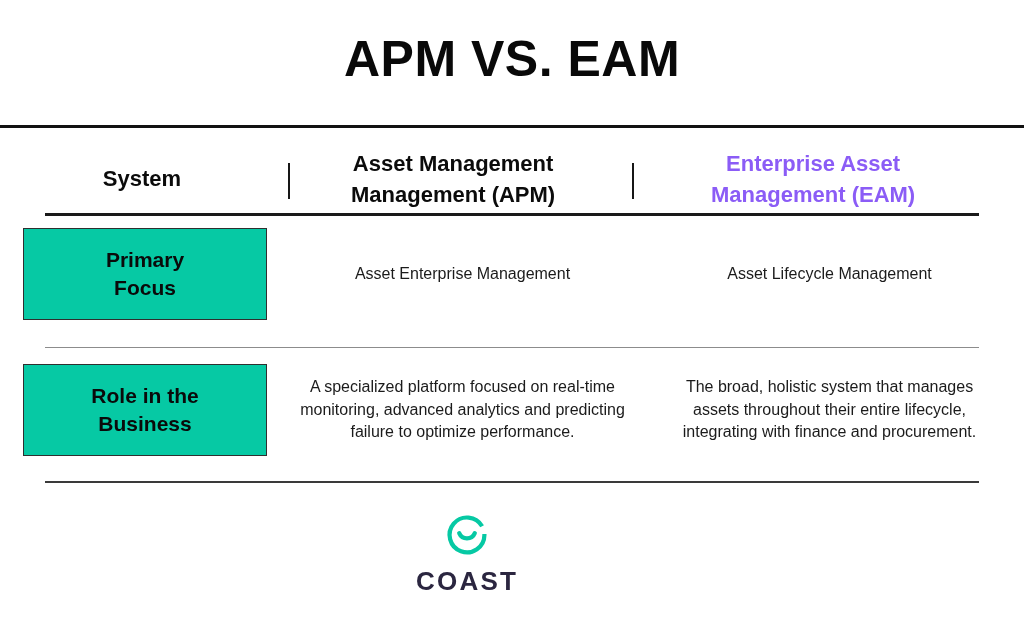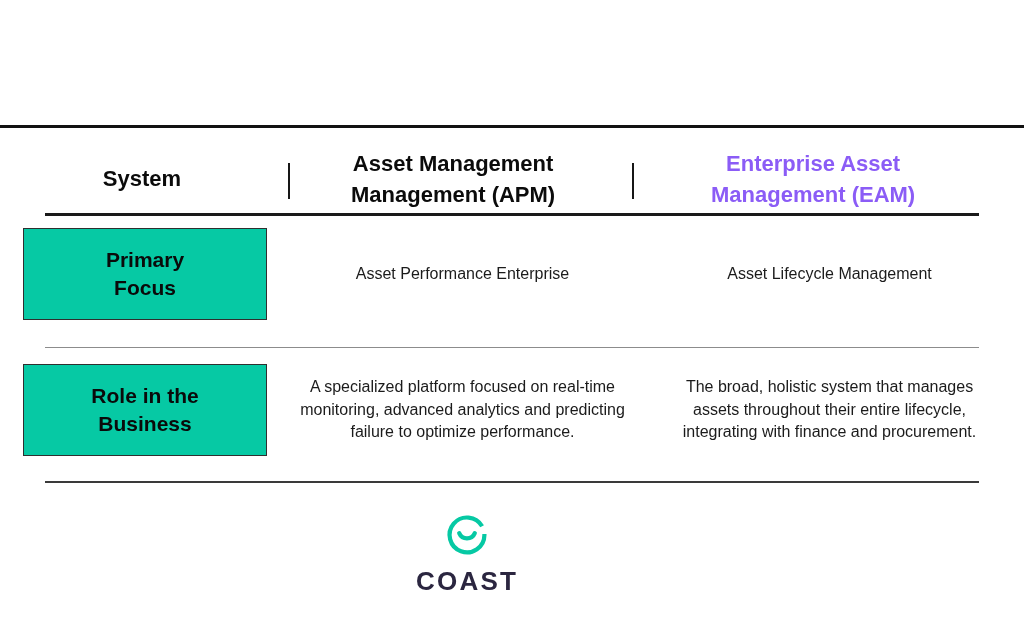--- a/index.html
+++ b/index.html
@@ -188,20 +188,21 @@
     font-weight: 800;
     letter-spacing: 2.2px;
     color: #2B2640;
   }
 </style>
 </head>
 <body>
 
 <div class="page">
 
+  <div class="title">APM VS. EAM</div>
 
   <div class="rule-top"></div>
 
   <div class="header-row">
     <div class="col-system">System</div>
     <div class="col-apm-head">
       <div>Asset Management</div>
       <div>Management (APM)</div>
     </div>
     <div class="col-eam-head">
@@ -216,21 +217,21 @@
 
   <div class="data-row row-1">
     <div class="cell-label">
       <div class="badge">
         <div>
           <div>Primary</div>
           <div>Focus</div>
         </div>
       </div>
     </div>
-    <div class="cell-text cell-apm">Asset Performance Enterprise</div>
+    <div class="cell-text cell-apm">Asset Enterprise Management</div>
     <div class="cell-text cell-eam">Asset Lifecycle Management</div>
   </div>
 
   <div class="rule-row1"></div>
 
   <div class="data-row row-2">
     <div class="cell-label">
       <div class="badge">
         <div>
           <div>Role in the</div>

